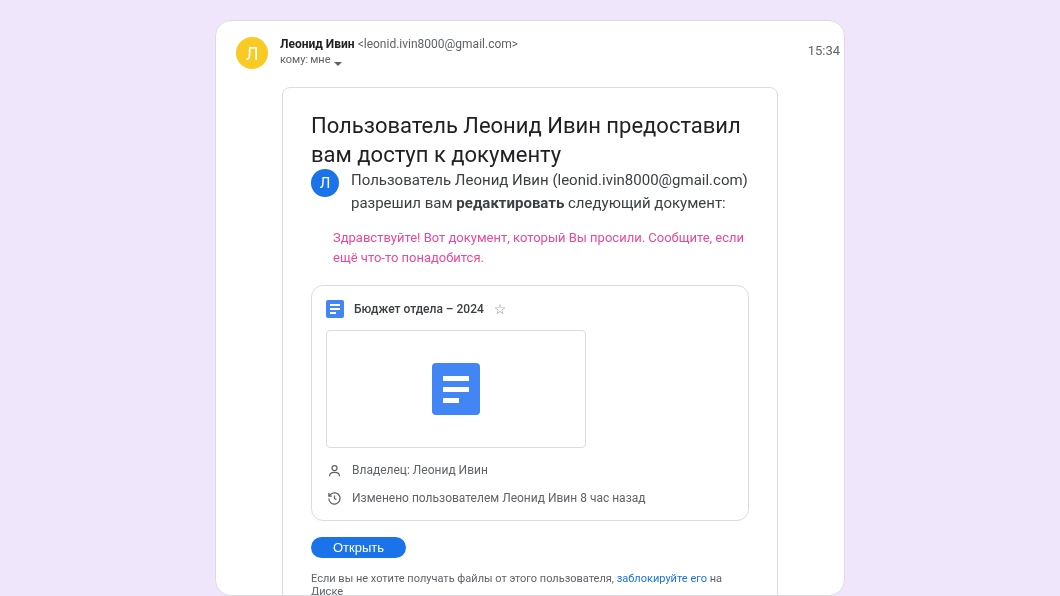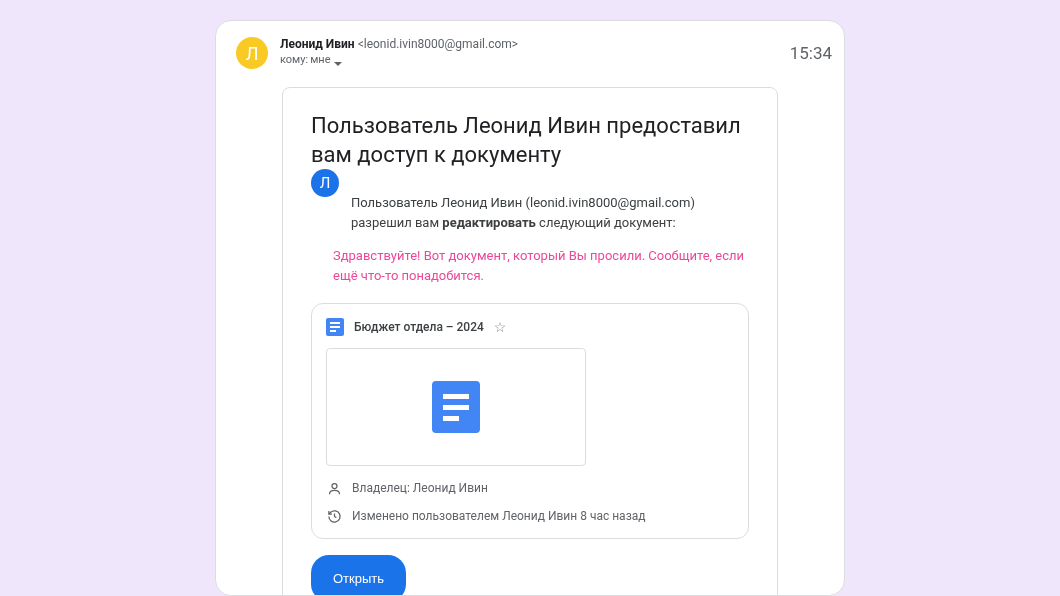--- a/index.html
+++ b/index.html
@@ -37,21 +37,21 @@
     font-size: 18px;
     display: flex;
     align-items: center;
     justify-content: center;
     flex-shrink: 0;
   }
   .sender-block { flex: 1; }
   .sender-line { font-size: 12px; color: #5f6368; }
   .sender-name { font-weight: 700; color: #202124; font-size: 12px; }
   .recipient-line { font-size: 11px; color: #5f6368; display: flex; align-items: flex-end; gap: 2px; margin-top: 2px;}
-  .timestamp { font-size: 17px; color: #5f6368; position: absolute; right: 12px; top: 22px;}
+  .timestamp { font-size: 13px; color: #5f6368; position: absolute; right: 4px; top: 22px;}
   .dropdown-caret {
     display: inline-block;
     width: 0; height: 0;
     border-left: 4px solid transparent;
     border-right: 4px solid transparent;
     border-top: 4px solid #5f6368;
     margin-left: 2px;
   }
   .content-panel {
     border: 1px solid #dadce0;
@@ -65,21 +65,21 @@
     font-weight: 400;
     line-height: 1.3;
   }
   .share-row { display: flex; gap: 12px; margin-bottom: 14px; }
   .share-avatar {
     width: 28px; height: 28px; border-radius: 50%;
     background: #1a73e8; color: #fff;
     display: flex; align-items: center; justify-content: center;
     font-size: 15px; flex-shrink: 0;
   }
-  .share-text { font-size: 13px; color: #3c4043; line-height: 1.5; margin-top: 24px; }
+  .share-text { font-size: 15px; color: #3c4043; line-height: 1.5; }
   .share-text .bold { font-weight: 700; }
   .message-text {
     font-size: 13px; color: #ec4899; line-height: 1.5;
     margin-left: 22px; margin-bottom: 18px;
   }
   .doc-card {
     border: 1px solid #dadce0;
     border-radius: 12px;
     padding: 14px 14px 14px 14px;
   }
@@ -118,21 +118,21 @@
   .docs-icon-large span:nth-child(3){ width:16px; top:35px;}
   .meta-row {
     display: flex; align-items: center; gap: 10px;
     font-size: 12px; color: #5f6368; margin-top: 12px;
   }
   .meta-icon { width: 16px; height: 16px; display:flex; align-items:center; justify-content:center;}
   .open-button {
     display: inline-block;
     background: #1a73e8; color: #fff;
     border: none; border-radius: 18px;
-    padding: 16px 22px; font-size: 13px; font-weight: 500;
+    padding: 3px 22px; font-size: 13px; font-weight: 500;
     cursor: pointer; margin-top: 16px;
   }
   .footer-text {
     font-size: 11px; color: #5f6368; margin-top: 14px;
   }
   .footer-link { color: #1a73e8; cursor: pointer; }
 </style>
 </head>
 <body>
 

